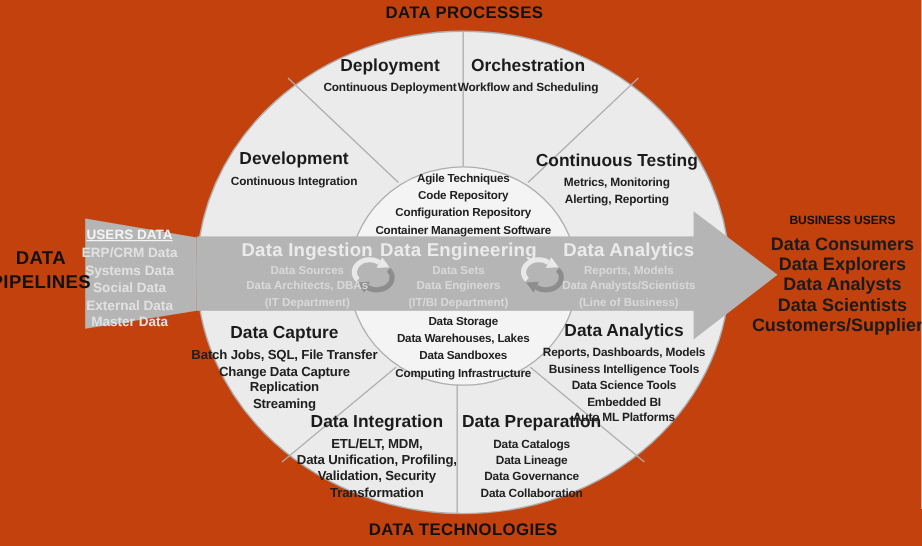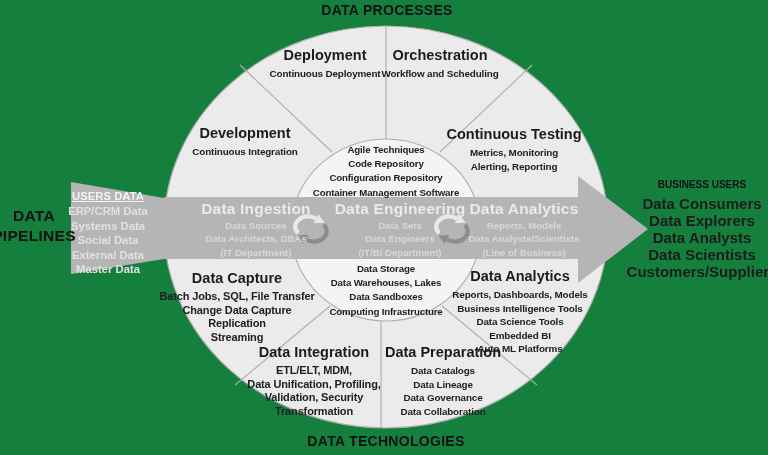--- a/index.html
+++ b/index.html
@@ -1,18 +1,18 @@
 <!DOCTYPE html>
 <html style="--band-gray: #b5b5b5; --ring-gray: #ebebeb; --inner-gray: #f4f4f4; --line-gray: #aeaeae; --band-title: #ebebeb; --band-sub: #d8d8d8; --cycle-light: #e9e9e9; --cycle-dark: #8d8d8d;"><head>
 <meta charset="utf-8">
 <style>
   html,body { margin:0; padding:0; background:#fff; }
   .canvas {
     position:relative; width:768px; height:455px; overflow:hidden;
-    background:#15803d; font-family:"Liberation Sans", sans-serif;
+    background:#c2410c; font-family:"Liberation Sans", sans-serif;
   }
   .shapes { position:absolute; left:0; top:0; z-index:1; }
   .blk { position:absolute; transform:translateX(-50%); text-align:center; white-space:nowrap; z-index:2; }
   
   .t  { font-weight:bold; font-size:14.5px; line-height:19px; margin-bottom:2px; color:#1b1b1b; }
   .s  { font-weight:bold; font-size:9.9px; line-height:13.6px; letter-spacing:-0.15px; color:#202020; }
   .sub94 .s { font-size:11px; }
   
   .bt { font-weight:bold; font-size:15.5px; line-height:19px; margin-bottom:1px; letter-spacing:0.2px; color:var(--band-title,#ebebeb); }
   .bs { font-weight:bold; font-size:9.6px; line-height:13.4px; color:var(--band-sub,#d8d8d8); }
@@ -122,21 +122,21 @@
     <div class="in">Data Sandboxes</div>
     <div class="in">Computing Infrastructure</div>
   </div>
 
   <div class="blk" style="left:256px; top:199px;">
     <div class="bt">Data Ingestion</div>
     <div class="bs">Data Sources</div>
     <div class="bs">Data Architects, DBAs</div>
     <div class="bs">(IT Department)</div>
   </div>
-  <div class="blk" style="left:400px; top:199px;">
+  <div class="blk" style="left:382px; top:199px;">
     <div class="bt">Data Engineering</div>
     <div class="bs">Data Sets</div>
     <div class="bs">Data Engineers</div>
     <div class="bs">(IT/BI Department)</div>
   </div>
   <div class="blk" style="left:524px; top:199px;">
     <div class="bt">Data Analytics</div>
     <div class="bs">Reports, Models</div>
     <div class="bs">Data Analysts/Scientists</div>
     <div class="bs">(Line of Business)</div>

